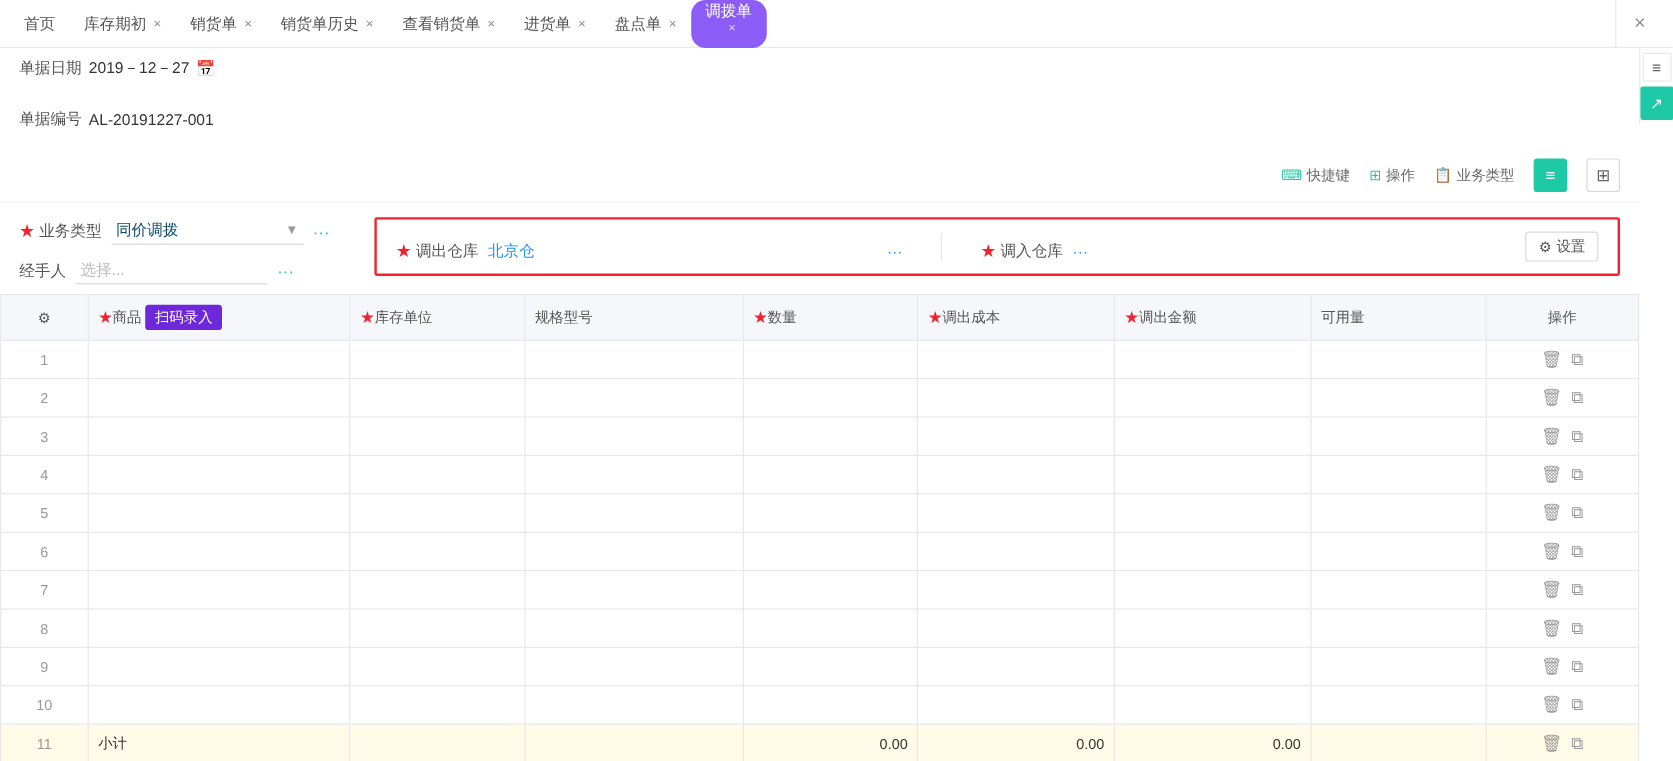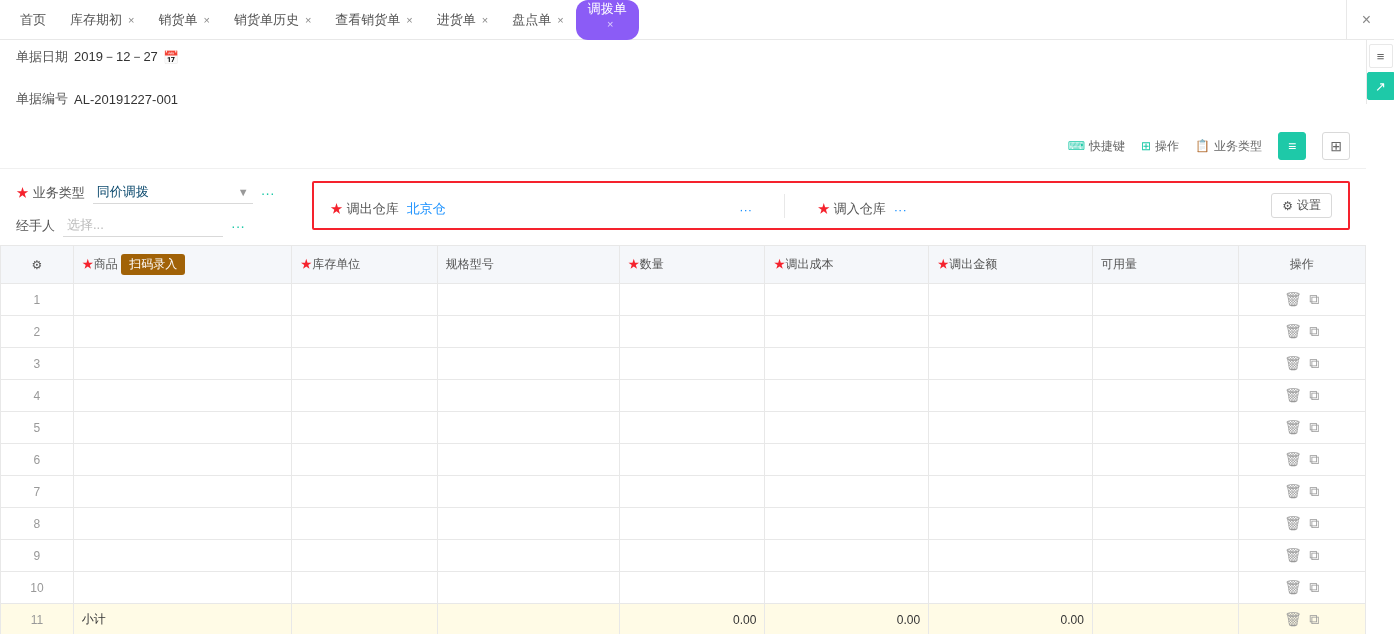--- a/index.html
+++ b/index.html
@@ -186,21 +186,21 @@
       white-space: nowrap;
     }
     .action-icon {
       cursor: pointer;
       color: #999;
       font-size: 14px;
       margin: 0 2px;
     }
 
     .scan-btn {
-      background: #a16207;
+      background: #6d28d9;
       color: #fff;
       border: none;
       border-radius: 3px;
       padding: 2px 8px;
       font-size: 12px;
       cursor: pointer;
       white-space: nowrap;
     }
 
     .gear-th {

